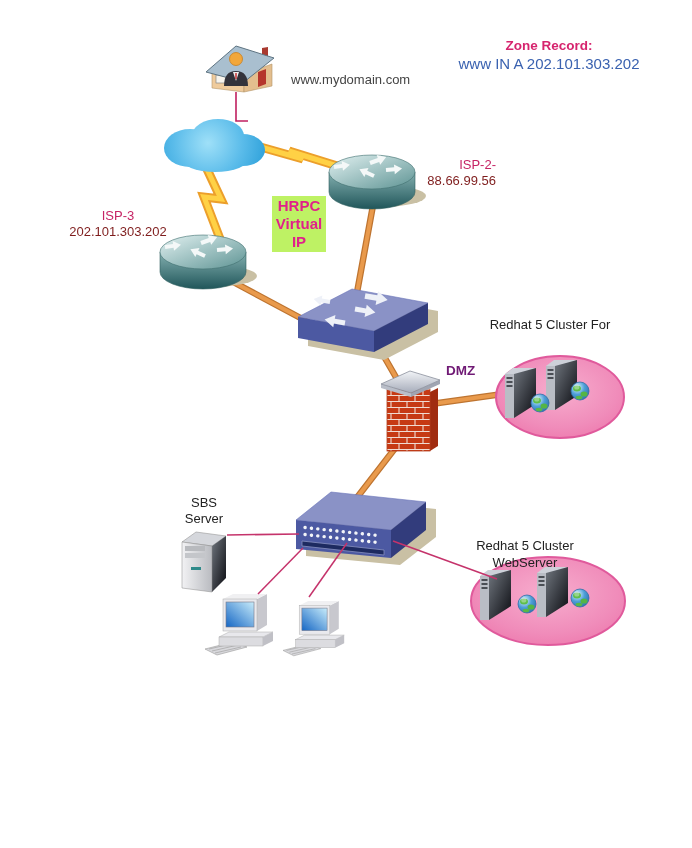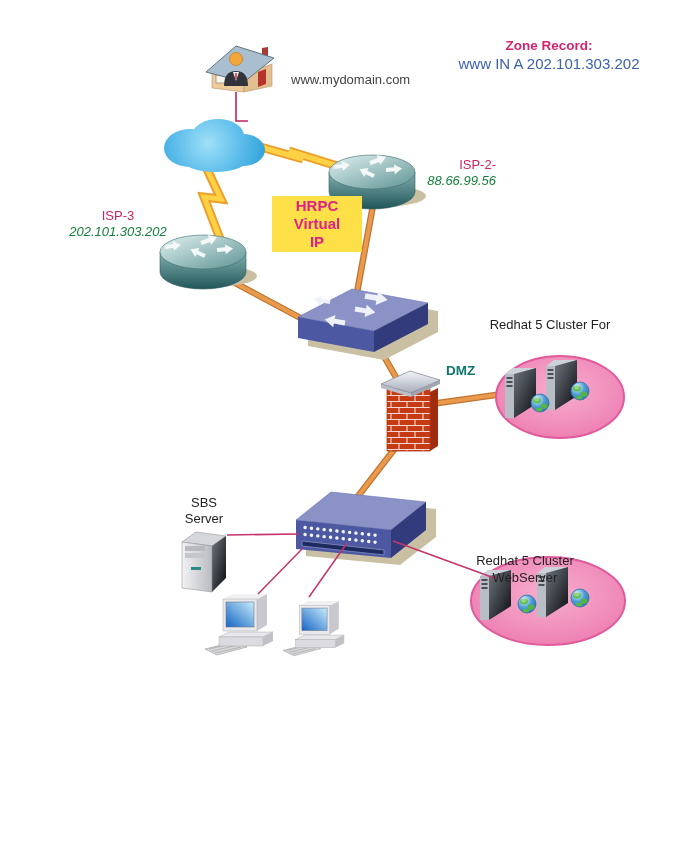--- a/index.html
+++ b/index.html
@@ -8,26 +8,26 @@
   .stage svg{position:absolute;left:0;top:0;}
   .lbl{position:absolute;font-size:13px;line-height:16px;color:#222;}
   .center{text-align:center;}
   .zone{left:435px;top:17px;width:228px;text-align:center;margin-top:20px;}
   .zr-title{color:#D6246E;font-weight:bold;font-size:13.5px;line-height:18px;}
   .zr-rec{color:#3A62B0;font-size:15px;line-height:17px;}
   .domain{left:257px;top:72px;color:#444;font-size:13px;margin-left:34px;}
   .isp1{left:62px;top:208px;width:112px;}
   .isp2{left:408px;top:157px;width:88px;text-align:right;}
   .isp-name{color:#C62465;line-height:16px;}
-  .isp-ip{color:#15803d;line-height:16px;font-style:italic;}
-  .hrpc{left:272px;top:196px;width:54px;background:#fde047;color:#E0218A;
-        font-weight:bold;font-size:15px;line-height:18px;padding:1px 18px;}
-  .dmz{left:446px;top:363px;color:#0f766e;font-weight:bold;font-size:13.5px;}
+  .isp-ip{color:#7f1d1d;line-height:16px;}
+  .hrpc{left:272px;top:196px;width:54px;background:#bef264;color:#E0218A;
+        font-weight:bold;font-size:15px;line-height:18px;padding:1px 0;}
+  .dmz{left:446px;top:363px;color:#701a75;font-weight:bold;font-size:13.5px;}
   .rp-lbl{left:470px;top:316px;width:160px;line-height:17px;}
-  .ws-lbl{left:440px;top:537px;width:170px;line-height:17px;margin-top:15px;}
+  .ws-lbl{left:440px;top:537px;width:170px;line-height:17px;}
   .sbs-lbl{left:175px;top:495px;width:58px;line-height:16px;}
 </style>
 </head>
 <body>
 
 <div class="stage">
 
 <svg width="692" height="848" viewBox="0 0 692 848" xmlns="http://www.w3.org/2000/svg">
   <defs>
     <radialGradient id="gCloud" gradientUnits="userSpaceOnUse" cx="208" cy="143" r="62">

